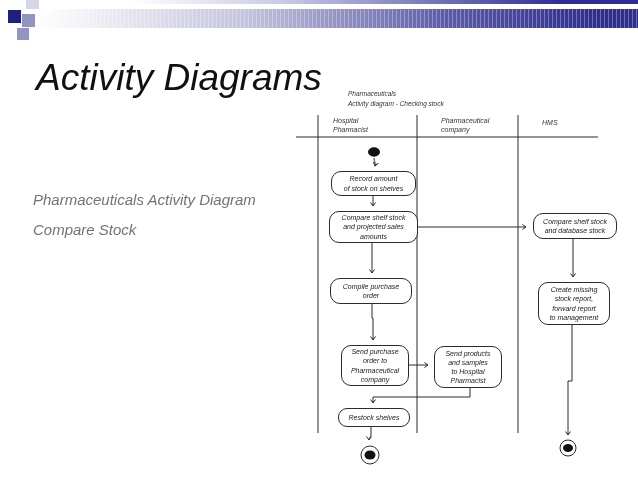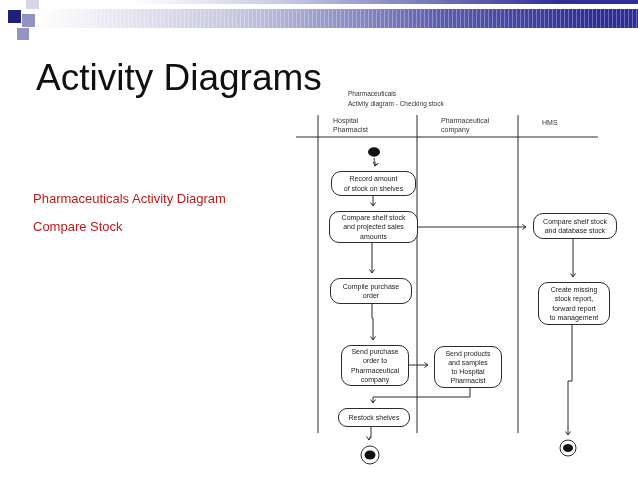--- a/index.html
+++ b/index.html
@@ -5,39 +5,39 @@
   :root{
     --bar_navy:#2e2e96;
     --square_dark:#20207b;
     --square_medium:#9494c3;
     --square_light:#d6d6e8;
     --line:#2b2b2b;
   }
   *{box-sizing:border-box;}
   html,body{margin:0;padding:0;background:#fff;}
   body{width:638px;height:479px;font-family:"Liberation Sans",sans-serif;overflow:hidden;}
-  .page{position:relative;width:638px;height:479px;background:#fff;}
+  .page{position:relative;width:638px;height:479px;background:#fff;font-style:italic;}
 
   
   .thin-bar{position:absolute;left:128px;top:0;width:510px;height:4px;
     background:linear-gradient(to right,rgba(46,46,150,0) 0%,rgba(46,46,150,0.25) 30%,var(--bar_navy) 85%);}
   .main-bar{position:absolute;left:36px;top:9px;width:602px;height:19px;
     background:linear-gradient(to right,#ffffff 0%,#c3c3de 35%,#5b5bae 68%,var(--bar_navy) 93%);}
   .main-bar::after{content:"";position:absolute;inset:0;
     background:repeating-linear-gradient(90deg,rgba(255,255,255,0.30) 0 1px,transparent 1px 4px);}
   .sq{position:absolute;z-index:3;}
   .sq-light{left:26px;top:0;width:13px;height:9px;background:var(--square_light);}
   .sq-dark{left:8px;top:10px;width:13px;height:13px;background:var(--square_dark);}
   .sq-med{left:22px;top:14px;width:13px;height:13px;background:var(--square_medium);}
   .sq-med2{left:17px;top:28px;width:12px;height:12px;background:var(--square_medium);}
 
   
   .title{position:absolute;left:36px;top:57px;margin:0;font-size:37px;font-weight:400;
     color:#101010;white-space:nowrap;}
-  .caption{position:absolute;left:33px;top:191px;font-size:13px;color:#b91c1c;}
+  .caption{position:absolute;left:33px;top:191px;font-size:15px;color:#737373;}
   .caption p{margin:0 0 13px 0;}
 
   
   .diagram{position:absolute;inset:0;}
   .wires{position:absolute;left:0;top:0;}
   .wire{stroke:var(--line);stroke-width:1;fill:none;}
   .fillnode{fill:#111;stroke:none;}
   .dg-header{position:absolute;left:348px;top:89px;font-size:6.5px;line-height:1.5;
     white-space:pre-line;color:#333;}
   .lane-label{position:absolute;font-size:7px;line-height:1.35;white-space:pre-line;color:#333;}

